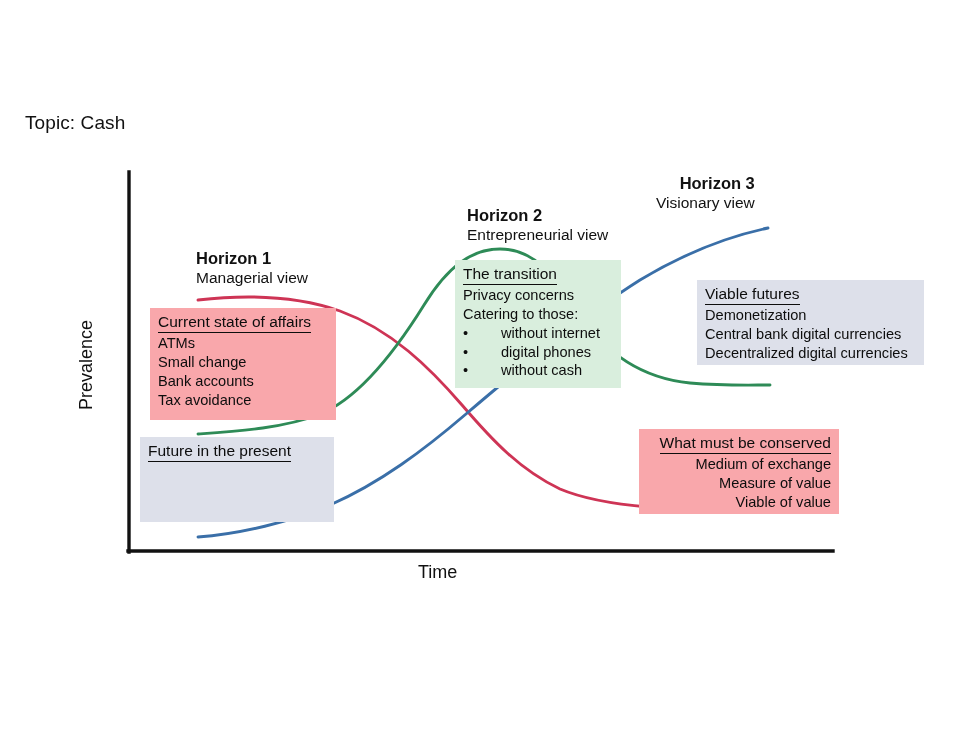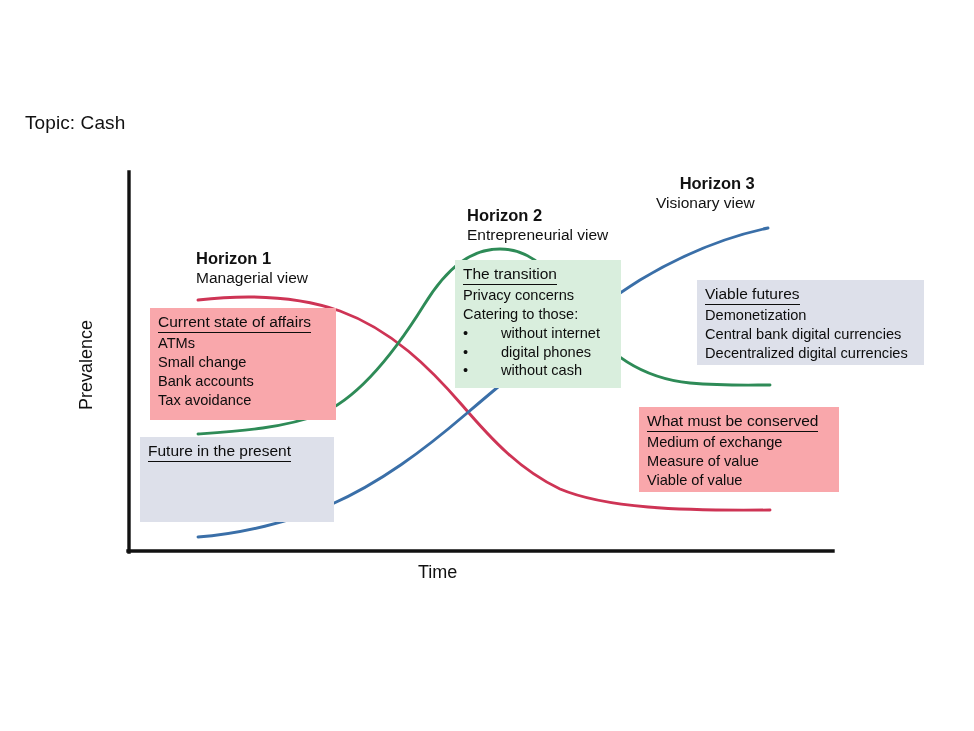--- a/index.html
+++ b/index.html
@@ -117,21 +117,21 @@
   }
   .callout ul li.bulleted .bullet-text {
     display: inline-block;
     padding-left: 26px;
   }
 
   #callout-current  { left: 150px; top: 308px;  width: 186px; height: 112px; background: #f9a7ab; }
   #callout-future   { left: 140px; top: 437px;  width: 194px; height: 85px;  background: #dde0ea; }
   #callout-transition { left: 455px; top: 260px; width: 166px; height: 128px; background: #d9eedd; }
   #callout-viable   { left: 697px; top: 280px;  width: 227px; height: 85px;  background: #dde0ea; }
-  #callout-conserved { left: 639px; top: 407px; width: 200px; height: 85px;  background: #f9a7ab; }
+  #callout-conserved { left: 639px; top: 429px; width: 200px; height: 85px;  background: #f9a7ab; text-align: right; }
 </style>
 </head>
 <body>
 
 <div id="slide">
 
   <div class="topic">Topic: Cash</div>
 
   <svg id="plot-svg" viewBox="0 0 974 731">
 

